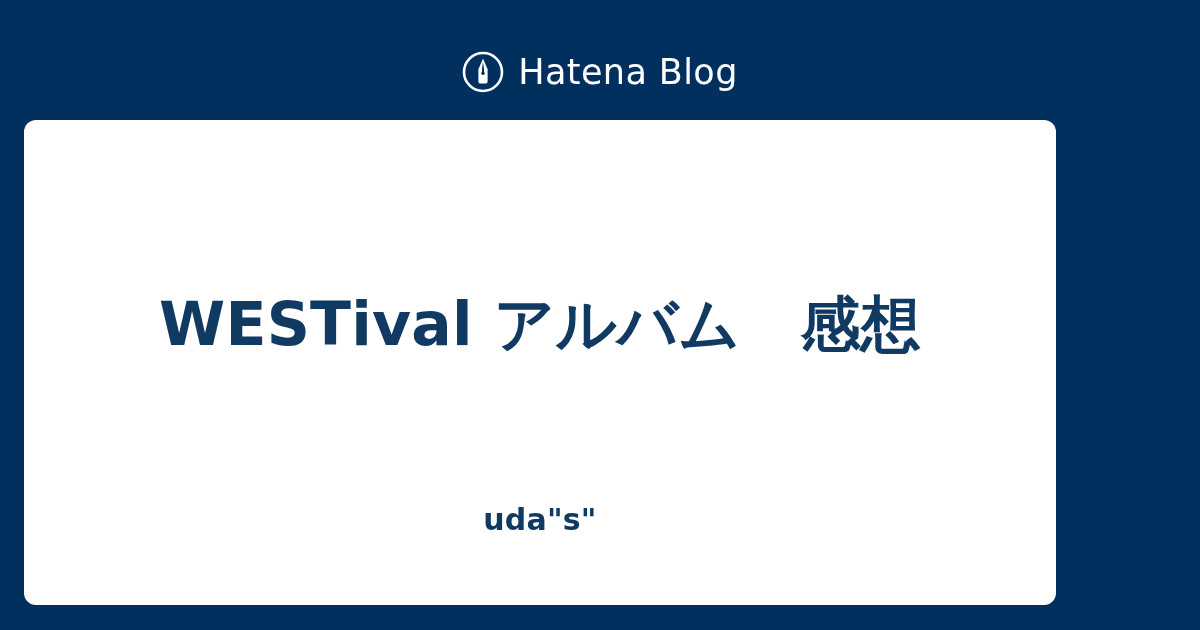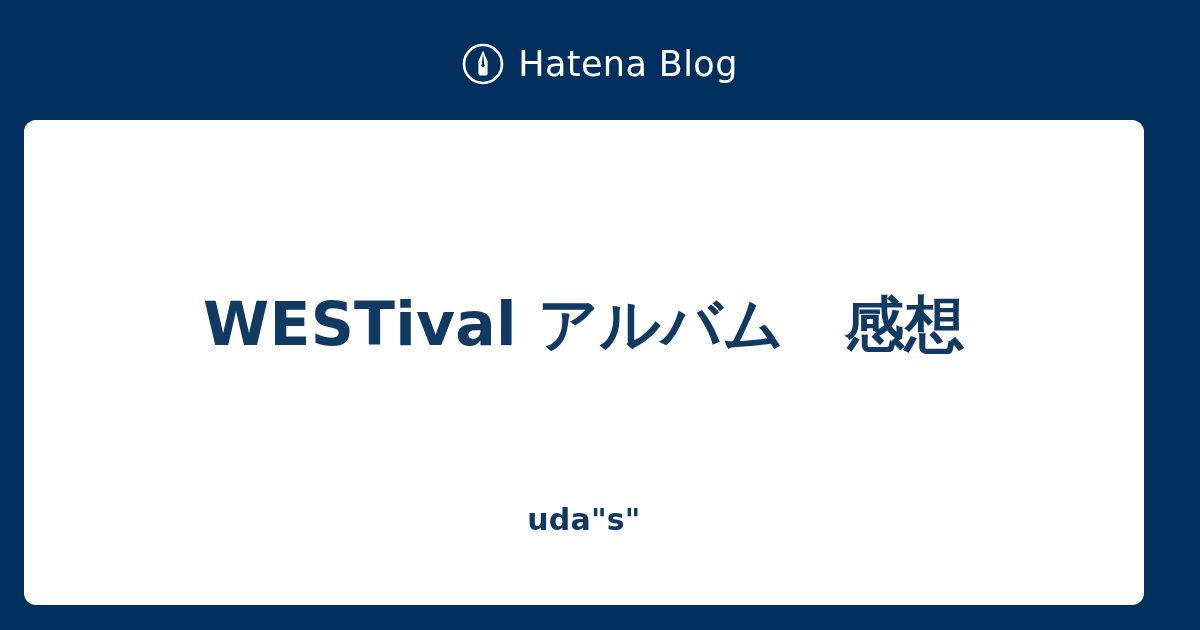--- a/index.html
+++ b/index.html
@@ -18,21 +18,21 @@
     position: relative;
     width: 1200px;
     height: 630px;
     background: #01305f;
     box-sizing: border-box;
   }
 
   
   .service-header {
     position: absolute;
-    top: 4px;
+    top: 12px;
     left: 0;
     width: 1200px;
     height: 120px;
     display: flex;
     align-items: center;
     justify-content: center;
     gap: 14px;
   }
 
   .brand-logo {
@@ -50,21 +50,21 @@
     letter-spacing: 0.4px;
     line-height: 1;
     white-space: nowrap;
   }
 
   
   .entry-card {
     position: absolute;
     left: 24px;
     top: 120px;
-    width: 1120px;
+    width: 1032px;
     height: 485px;
     background: #ffffff;
     border-radius: 12px;
     box-sizing: border-box;
     display: flex;
     flex-direction: column;
     align-items: center;
     justify-content: flex-start;
   }
 

